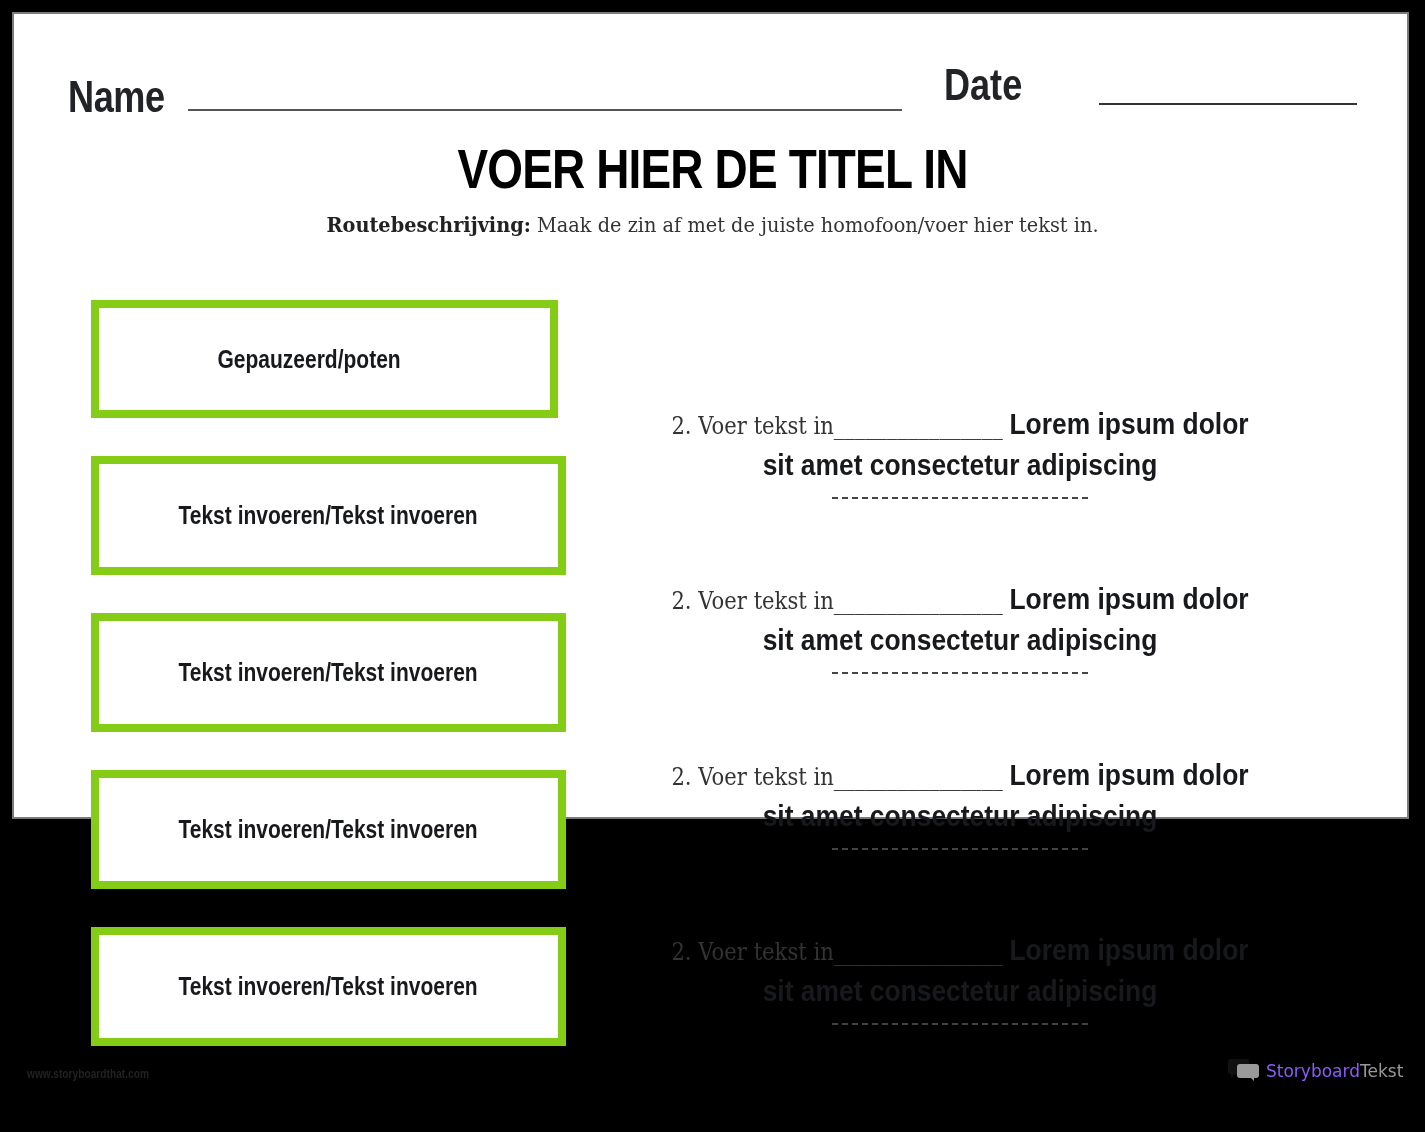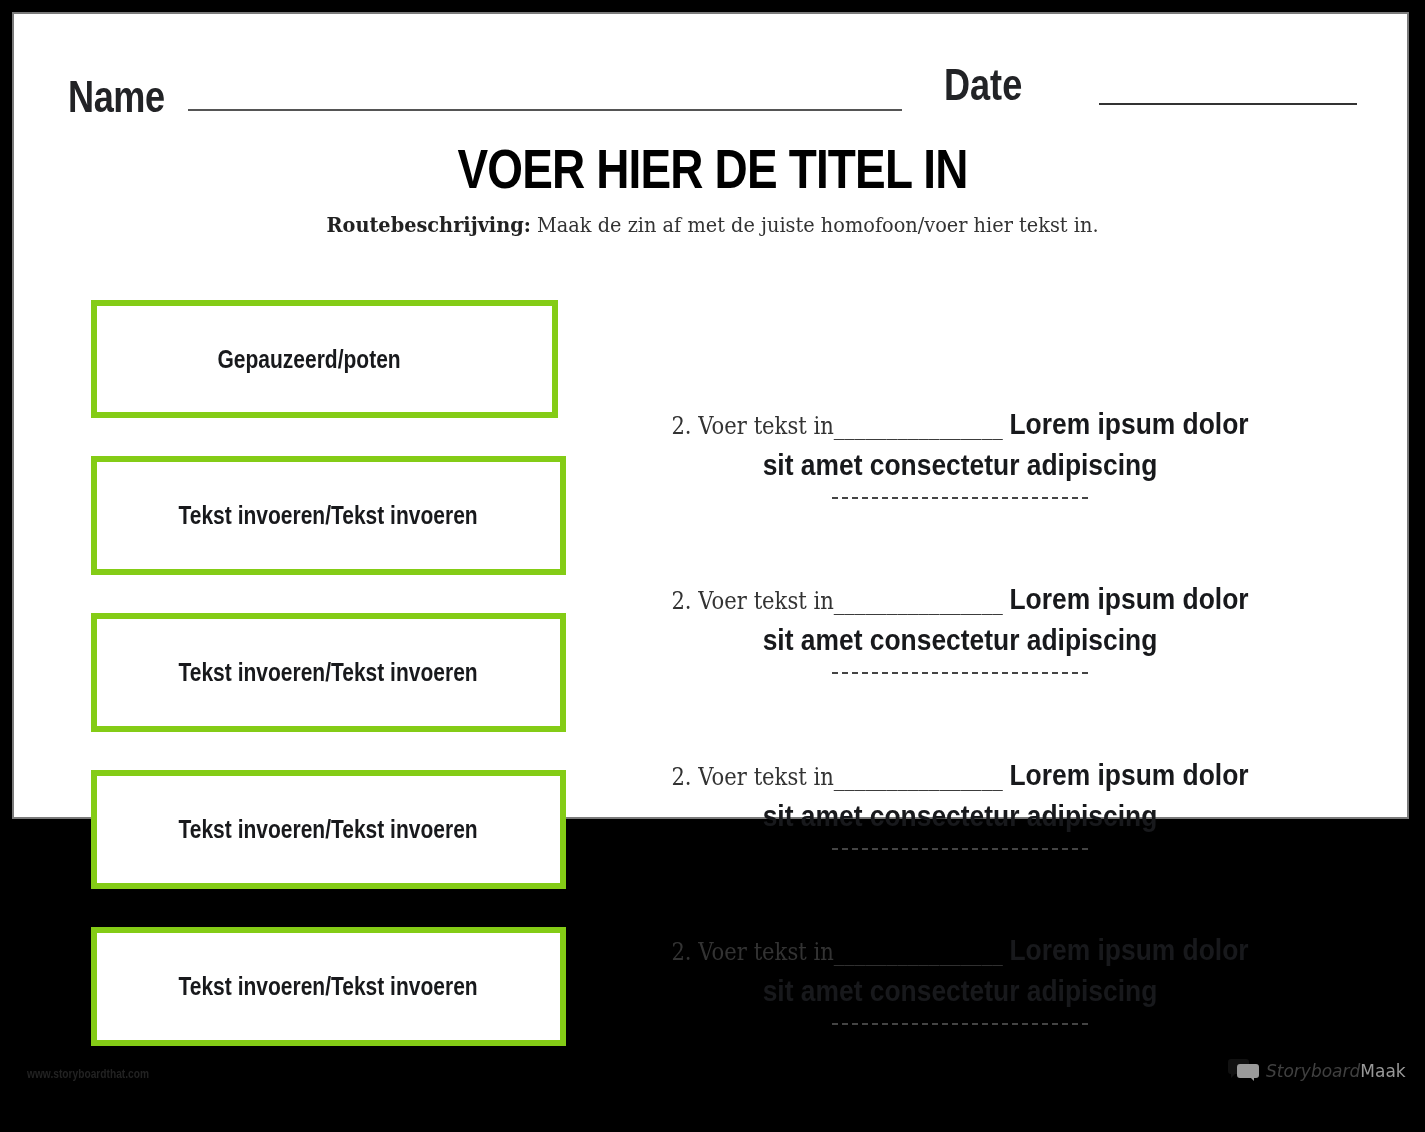--- a/index.html
+++ b/index.html
@@ -63,21 +63,21 @@
       font-family: "DejaVu Serif", serif;
       font-size: 21px;
       color: #333;
       transform: scaleX(0.92);
       transform-origin: center top;
     }
     .directions b { font-weight: bold; color: #222; }
 
     .box {
       position: absolute;
-      border: 6px solid #84cc16;
+      border: 8px solid #84cc16;
       box-sizing: border-box;
       background: #fff;
       display: flex; align-items: center; justify-content: center;
     }
     .box span {
       font-family: "Liberation Sans", sans-serif;
       font-weight: bold;
       font-size: 25px;
       color: #18191c;
       transform: scaleX(0.84);
@@ -121,21 +121,21 @@
     }
     .logo {
       left: 1214px; top: 1043px;
       display: flex; align-items: center;
     }
     .logo-text {
       font-family: "DejaVu Sans", sans-serif;
       font-size: 17px;
       margin-left: 6px;
     }
-    .logo-text .a { color: #404040; font-style: italic; }
+    .logo-text .a { color: #8b5cf6; }
     .logo-text .b { color: #999; }
   </style>
 </head>
 <body>
 
 <div class="page">
 
   <div class="abs cond label-name">Name</div>
   <div class="abs line-name"></div>
 
@@ -191,16 +191,16 @@
 
   <div class="abs footer-url">www.storyboardthat.com</div>
 
   <div class="abs logo">
     <span>
       <svg width="32" height="24" viewBox="0 0 32 24">
         <path d="M2 2 h16 a3 3 0 0 1 3 3 v9 a3 3 0 0 1 -3 3 h-11 l-4 4 v-4 a3 3 0 0 1 -3 -3 v-9 a3 3 0 0 1 3 -3z" fill="#111"></path>
         <path d="M12 7 h16 a3 3 0 0 1 3 3 v8 a3 3 0 0 1 -3 3 h-2 v3 l-3 -3 h-11 a3 3 0 0 1 -3 -3 v-8 a3 3 0 0 1 3 -3z" fill="#9a9a9a"></path>
       </svg>
     </span>
-    <span class="logo-text"><span class="a">Storyboard</span><span class="b">Maak</span></span>
+    <span class="logo-text"><span class="a">Storyboard</span><span class="b">Tekst</span></span>
   </div>
 
 </div>
 
 </body></html>

